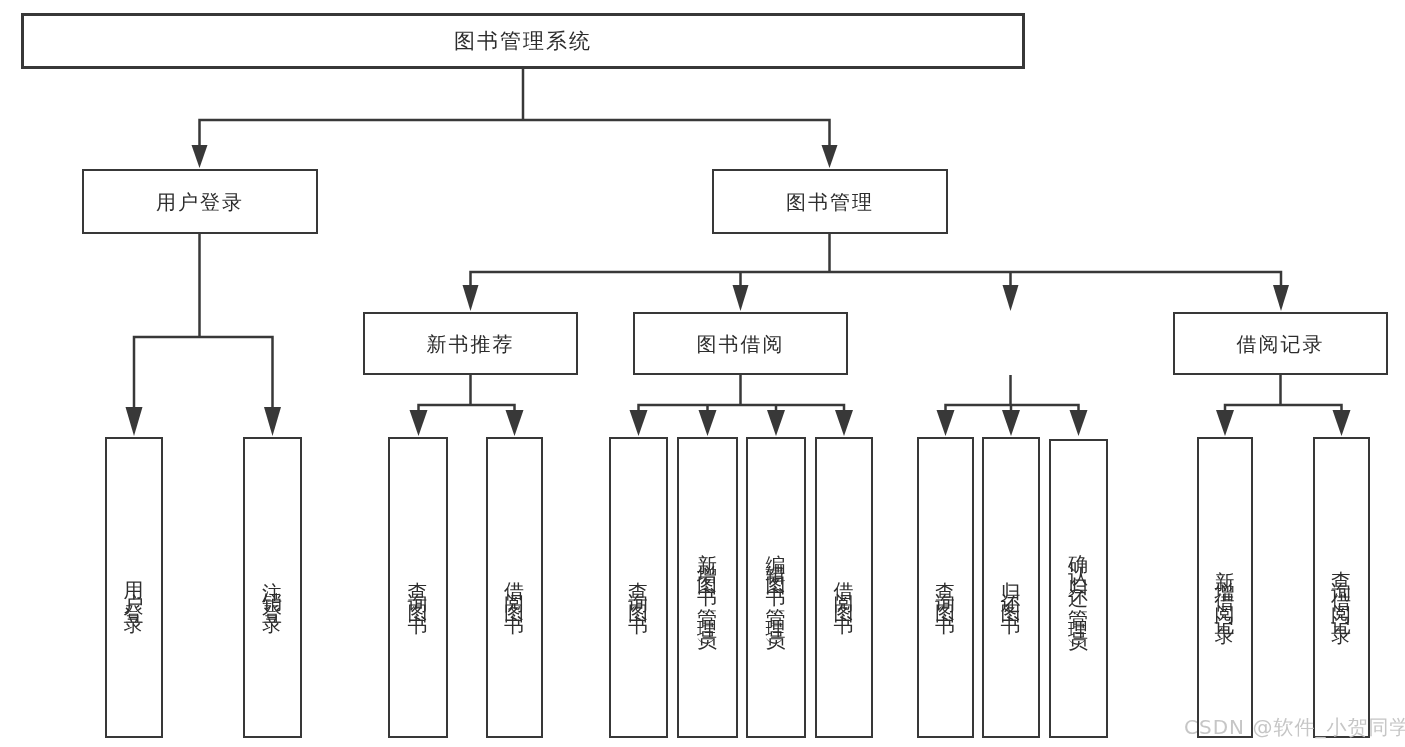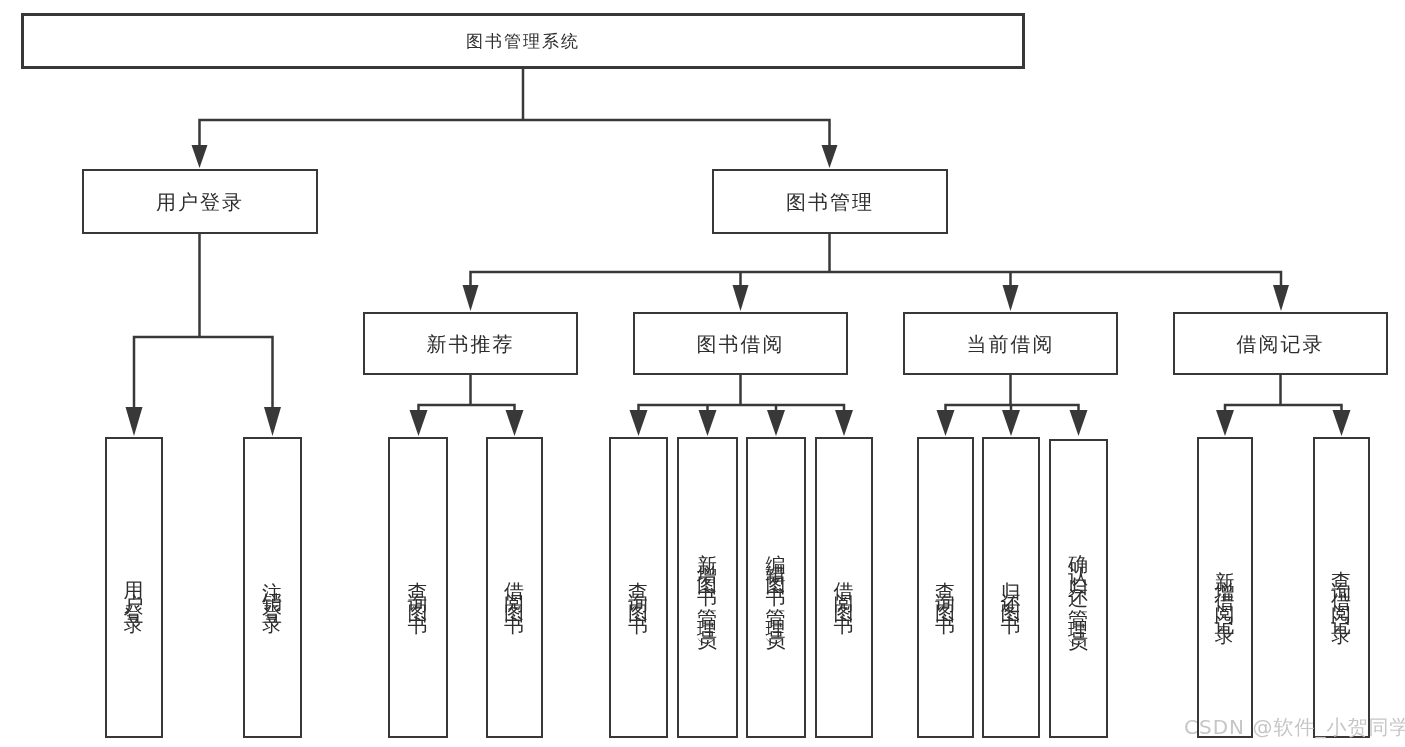--- a/index.html
+++ b/index.html
@@ -30,21 +30,21 @@
     display: flex;
     align-items: center;
     justify-content: center;
     z-index: 1;
     font-size: 20px;
     letter-spacing: 2px;
     line-height: 1;
   }
   .node.root {
     border-width: 3px;
-    font-size: 17px;
+    font-size: 21px;
   }
   .node.vert {
     writing-mode: vertical-rl;
     text-orientation: mixed;
     letter-spacing: 11px;
     font-size: 20px;
   }
   .watermark {
     position: absolute;
     left: 1184px;
@@ -120,21 +120,20 @@
     </g>
   </svg>
 
   <div class="node root" style="left:21px; top:13px; width:1004px; height:56px;">图书管理系统</div>
 
   <div class="node" style="left:82px; top:169px; width:236px; height:65px;">用户登录</div>
   <div class="node" style="left:712px; top:169px; width:236px; height:65px;">图书管理</div>
 
   <div class="node" style="left:363px; top:312px; width:215px; height:63px;">新书推荐</div>
   <div class="node" style="left:633px; top:312px; width:215px; height:63px;text-align:right;">图书借阅</div>
-  <div class="node" style="left:903px; top:312px; width:215px; height:63px;">当前借阅</div>
   <div class="node" style="left:1173px; top:312px; width:215px; height:63px;text-align:right;">借阅记录</div>
 
   <div class="node vert" style="left:105px; top:437px; width:58px; height:301px;">用户登录</div>
   <div class="node vert" style="left:243px; top:437px; width:59px; height:301px;">注销登录</div>
 
   <div class="node vert" style="left:388px; top:437px; width:60px; height:301px;">查询图书</div>
   <div class="node vert" style="left:486px; top:437px; width:57px; height:301px;">借阅图书</div>
 
   <div class="node vert" style="left:609px; top:437px; width:59px; height:301px;">查询图书</div>
   <div class="node vert" style="left:677px; top:437px; width:61px; height:301px;">新增图书（管理员）</div>

